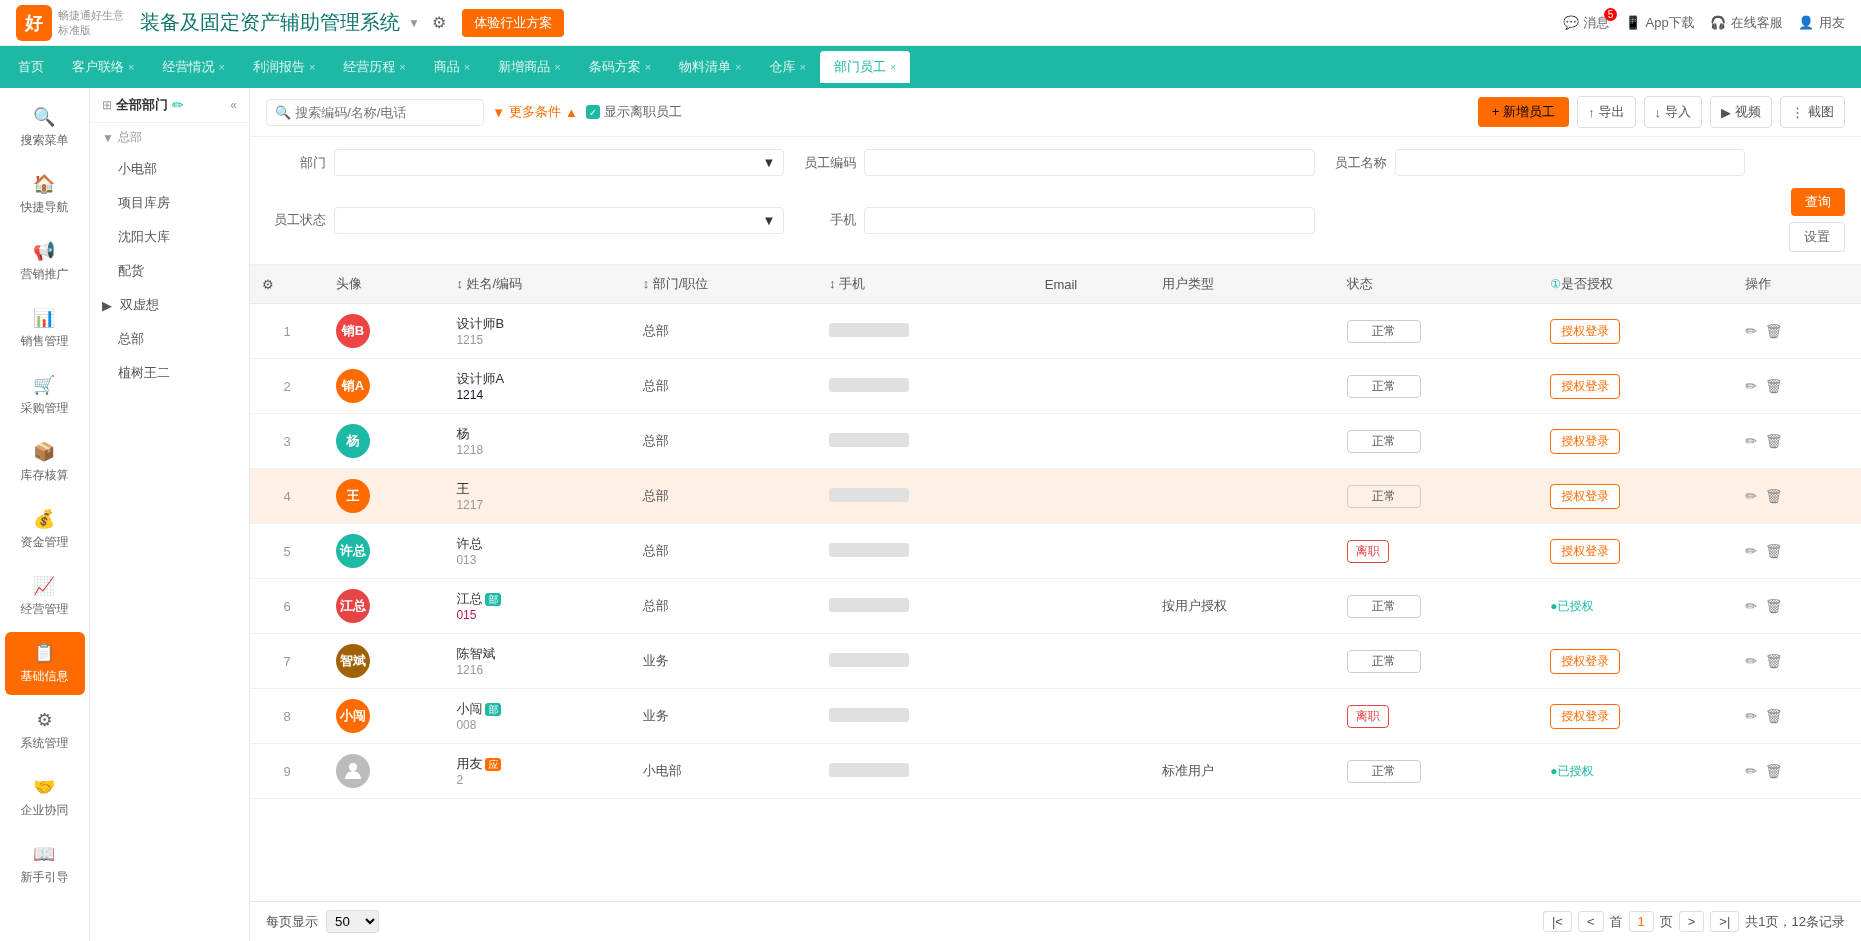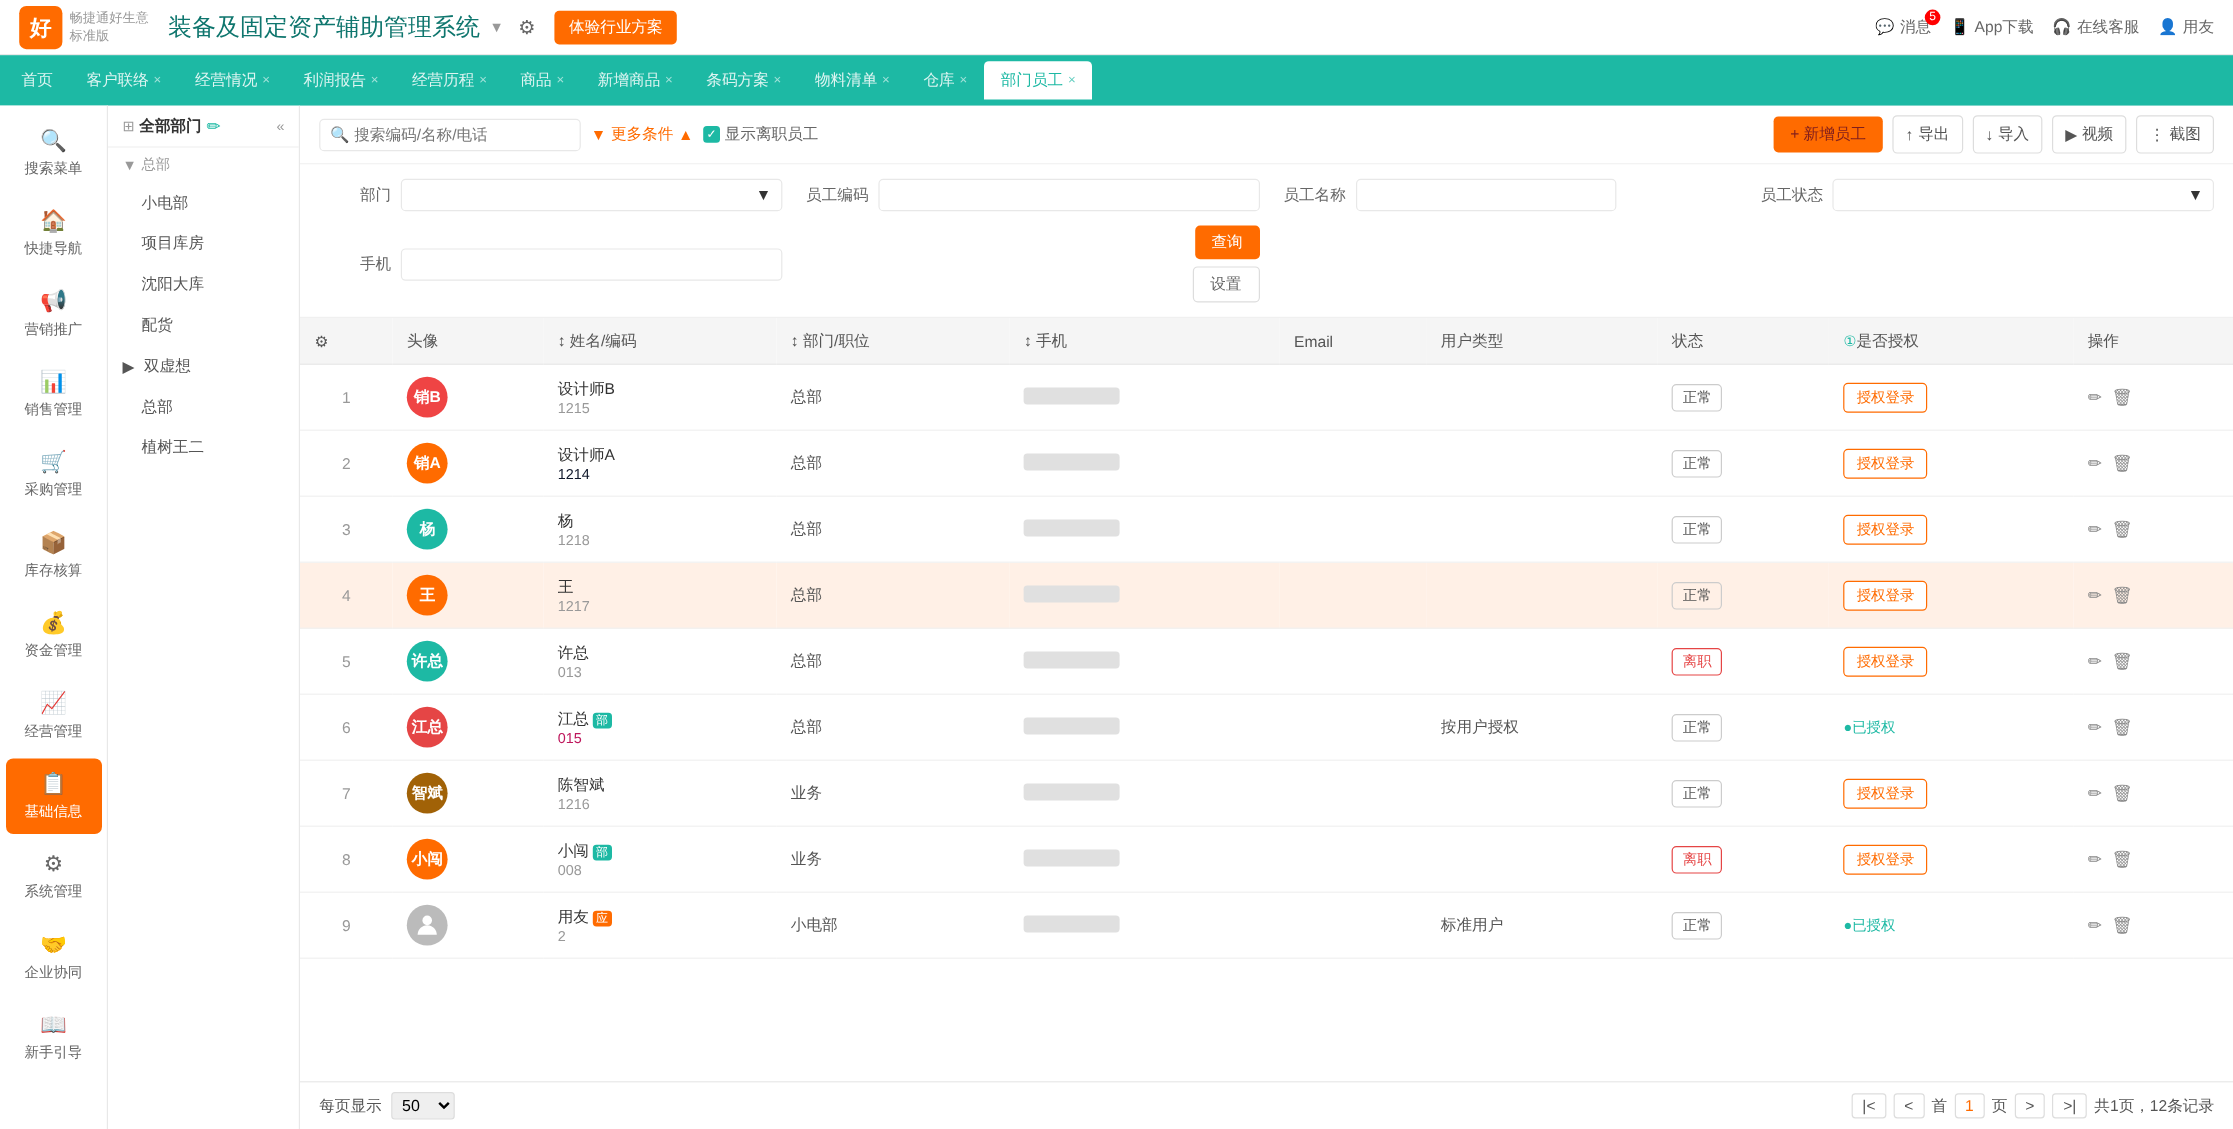--- a/index.html
+++ b/index.html
@@ -50,41 +50,41 @@
     .content-area { flex: 1; overflow: hidden; display: flex; flex-direction: column; }
 
     
     .toolbar { background: #fff; padding: 8px 16px; display: flex; align-items: center; gap: 8px; border-bottom: 1px solid #f0f0f0; }
     .toolbar-search { border: 1px solid #e8e8e8; border-radius: 4px; padding: 5px 8px; display: flex; align-items: center; gap: 4px; }
     .toolbar-search input { border: none; outline: none; font-size: 13px; width: 180px; }
     .filter-btn { display: flex; align-items: center; gap: 4px; cursor: pointer; color: #ff6b00; font-size: 13px; }
     .show-former-cb { display: flex; align-items: center; gap: 4px; cursor: pointer; font-size: 13px; color: #666; }
     .show-former-cb .cb { width: 14px; height: 14px; background: #1db9a4; border-radius: 3px; display: flex; align-items: center; justify-content: center; }
     .toolbar-right { margin-left: auto; display: flex; align-items: center; gap: 8px; }
-    .btn-add { background: #ff6b00; color: #7f1d1d; border: none; border-radius: 4px; padding: 6px 14px; cursor: pointer; font-size: 13px; white-space: nowrap; }
+    .btn-add { background: #ff6b00; color: #000000; border: none; border-radius: 4px; padding: 6px 14px; cursor: pointer; font-size: 13px; white-space: nowrap; }
     .btn-outline { border: 1px solid #ddd; background: #fff; border-radius: 4px; padding: 6px 10px; cursor: pointer; font-size: 13px; color: #555; display: flex; align-items: center; gap: 4px; }
 
     
-    .search-panel { background: #fff; padding: 12px 16px; border-bottom: 1px solid #f0f0f0; display: grid; grid-template-columns: 1fr 1fr 1fr 1fr; gap: 12px; align-items: center; position: relative; }
+    .search-panel { background: #fff; padding: 12px 16px; border-bottom: 1px solid #f0f0f0; display: grid; grid-template-columns: 1fr 1fr 1fr; gap: 12px; align-items: center; position: relative; }
     .search-field { display: flex; align-items: center; gap: 8px; }
     .search-field label { color: #666; font-size: 13px; white-space: nowrap; min-width: 60px; text-align: right; }
     .search-field input, .search-field .select-input { border: 1px solid #e8e8e8; border-radius: 4px; padding: 5px 8px; font-size: 13px; flex: 1; outline: none; color: #333; background: #fff; }
     .search-field .select-input { display: flex; align-items: center; justify-content: space-between; cursor: pointer; min-width: 120px; }
     .btn-query { background: #ff6b00; color: #fff; border: none; border-radius: 4px; padding: 5px 14px; cursor: pointer; font-size: 13px; }
     .btn-set { background: #fff; color: #666; border: 1px solid #ddd; border-radius: 4px; padding: 5px 14px; cursor: pointer; font-size: 13px; }
 
     
     .table-area { flex: 1; overflow-y: auto; background: #fff; }
     table { width: 100%; border-collapse: collapse; }
     thead tr { background: #f5f5f5; }
     th { padding: 10px 12px; text-align: left; font-size: 13px; color: #555; font-weight: normal; border-bottom: 1px solid #e8e8e8; white-space: nowrap; }
     td { padding: 10px 12px; border-bottom: 1px solid #f0f0f0; font-size: 13px; color: #333; vertical-align: middle; }
     tr.highlighted td { background: #fff0e6; }
     .avatar { width: 34px; height: 34px; border-radius: 50%; display: flex; align-items: center; justify-content: center; color: #fff; font-size: 13px; font-weight: bold; }
-    .status-normal { color: #555; border: 1px solid #ccc; border-radius: 4px; padding: 2px 8px; font-size: 12px; display: inline-block; }
+    .status-normal { color: #555; border: 1px solid #ccc; border-radius: 4px; padding: 2px 24px; font-size: 12px; display: inline-block; }
     .status-resigned { color: #e54545; border: 1px solid #e54545; border-radius: 4px; padding: 2px 8px; font-size: 12px; display: inline-block; }
     .btn-auth { border: 1px solid #ff6b00; color: #ff6b00; background: #fff; border-radius: 4px; padding: 3px 10px; cursor: pointer; font-size: 12px; white-space: nowrap; }
     .auth-done { color: #1db9a4; font-size: 12px; }
     .dot-green { color: #1db9a4; }
     .op-icons { display: flex; align-items: center; gap: 8px; }
     .op-icon { cursor: pointer; color: #888; font-size: 14px; }
     .blurred { background: #e0e0e0; border-radius: 3px; height: 14px; width: 80px; display: inline-block; }
 
     
     .table-footer { background: #fff; border-top: 1px solid #e8e8e8; padding: 8px 16px; display: flex; align-items: center; gap: 8px; font-size: 13px; color: #555; }

